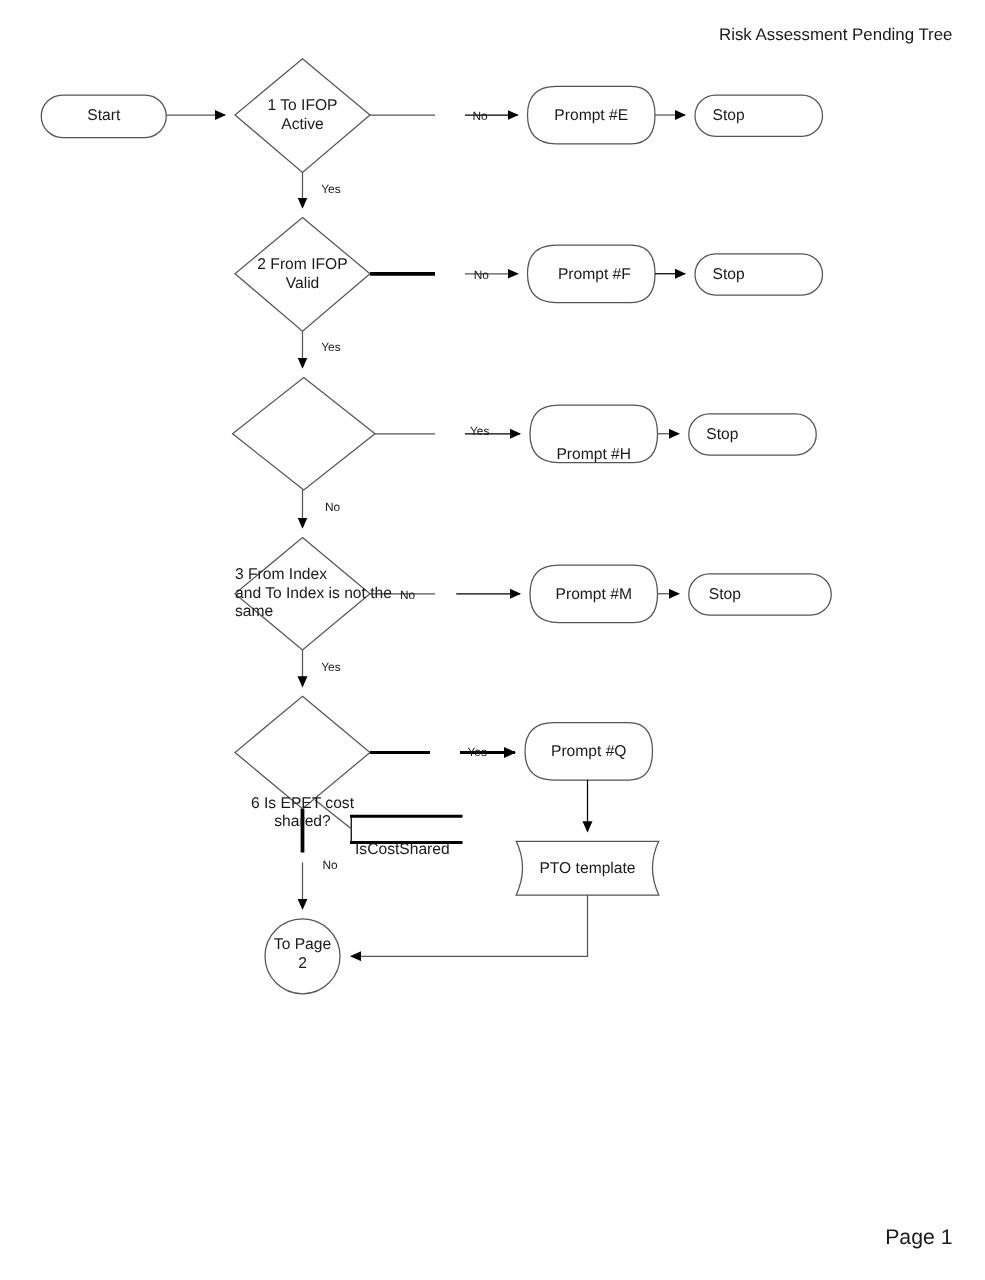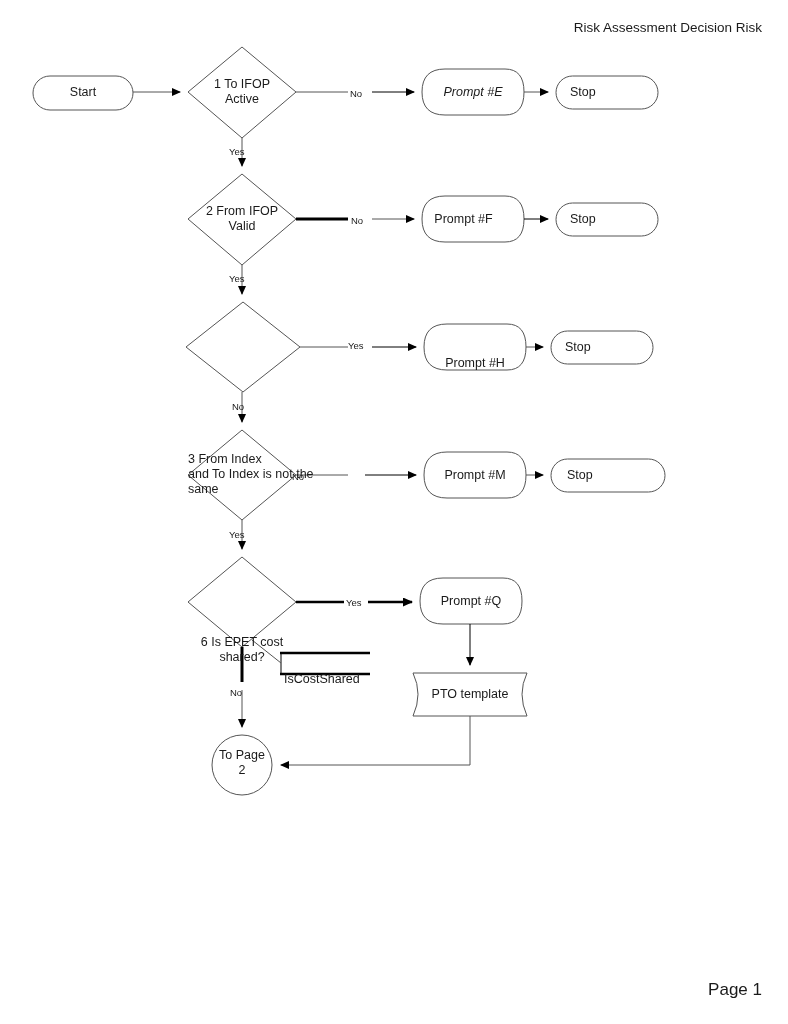--- a/index.html
+++ b/index.html
@@ -52,36 +52,37 @@
     pointer-events: none;
   }
   .node-label.lbl-left { text-align: left; }
   .edge-label {
     position: absolute;
     font-size: 9.5px;
     line-height: 11px;
     color: #1a1a1a;
     white-space: nowrap;
     pointer-events: none;
+    margin-left: 28px;
   }
   .anno-label {
     position: absolute;
     font-size: 12.5px;
     line-height: 15px;
     color: #1a1a1a;
     white-space: nowrap;
     pointer-events: none;
   }
 </style>
 </head>
 <body>
 
 <div id="page">
 
-  <div class="doc-title">Risk Assessment Decision Risk</div>
+  <div class="doc-title">Risk Assessment Pending Tree</div>
 
   <svg id="diagram-svg" viewBox="0 0 788 1024">
     <defs>
       <marker id="ah" markerWidth="9" markerHeight="9" refX="8" refY="4" orient="auto" markerUnits="userSpaceOnUse">
         <path d="M0,0 L9,4 L0,8 z" fill="#000000"></path>
       </marker>
       <marker id="ahb" markerWidth="10" markerHeight="10" refX="9" refY="4.5" orient="auto" markerUnits="userSpaceOnUse">
         <path d="M0,0 L10,4.5 L0,9 z" fill="#000000"></path>
       </marker>
     </defs>
@@ -179,22 +180,22 @@
 Valid</div>
 
 
   <div class="node-label lbl-left" style="left:188px; top:452px; width:200px;">3 From Index
 and To Index is not the
 same</div>
 
   <div class="node-label" style="left:181px; top:595px; width:122px;margin-top:40px;">6 Is EPET cost
 shared?</div>
 
-  <div class="node-label" style="left:422px; top:85px; width:102px;font-style:italic;">Prompt #E</div>
-  <div class="node-label" style="left:422px; top:212px; width:83px;">Prompt #F</div>
+  <div class="node-label" style="left:422px; top:85px; width:102px;">Prompt #E</div>
+  <div class="node-label" style="left:434px; top:212px; width:83px;">Prompt #F</div>
   <div class="node-label" style="left:424px; top:340px; width:102px;margin-top:16px;">Prompt #H</div>
   <div class="node-label" style="left:424px; top:468px; width:102px;">Prompt #M</div>
   <div class="node-label" style="left:420px; top:594px; width:102px;">Prompt #Q</div>
 
   <div class="node-label lbl-left" style="left:570px; top:85px; width:80px;">Stop</div>
   <div class="node-label lbl-left" style="left:570px; top:212px; width:80px;">Stop</div>
   <div class="node-label lbl-left" style="left:565px; top:340px; width:80px;">Stop</div>
   <div class="node-label lbl-left" style="left:567px; top:468px; width:80px;">Stop</div>
 
   <div class="node-label" style="left:413px; top:687px; width:114px;">PTO template</div>

